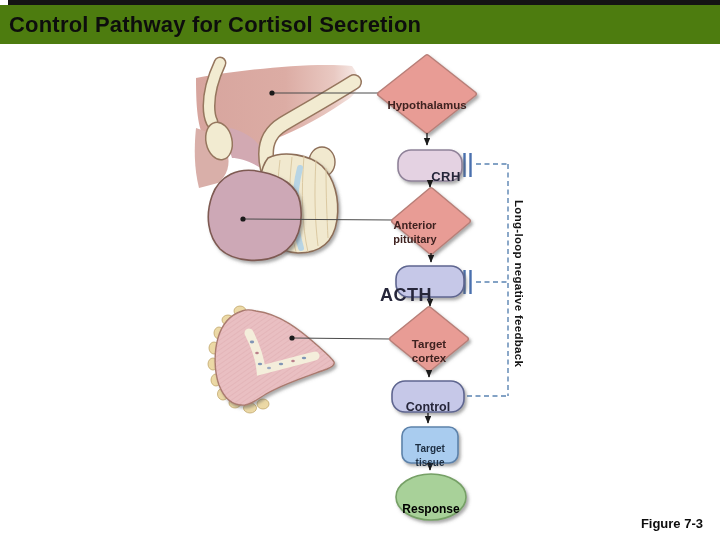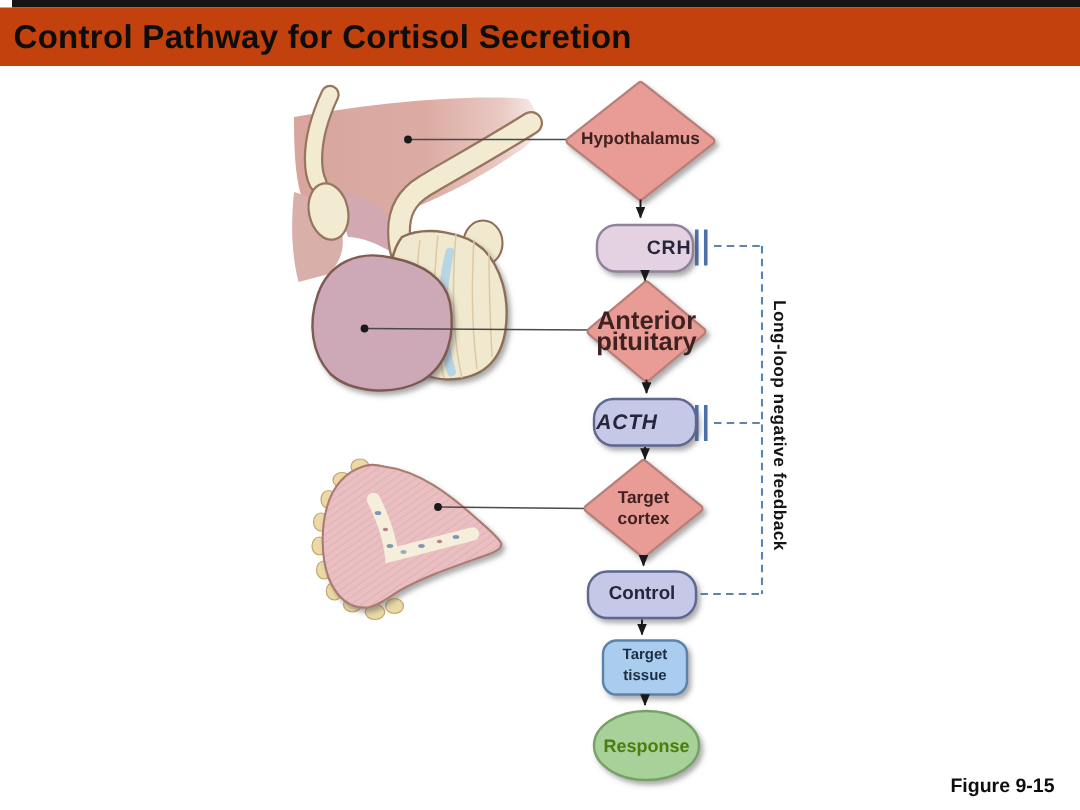--- a/index.html
+++ b/index.html
@@ -3,36 +3,36 @@
 <meta charset="utf-8">
 <style>
   html,body { margin:0; padding:0; background:#ffffff; }
   #slide {
     position:relative; width:720px; height:540px; overflow:hidden;
     background:#ffffff; font-family:"Liberation Sans", sans-serif;
   }
   .top-rule { position:absolute; left:8px; top:0; width:712px; height:5px; background:#141414; }
   .title-bar {
     position:absolute; left:0; top:5px; width:720px; height:39px;
-    background:#c2410c; display:flex; align-items:center; box-sizing:border-box; padding-left:9px;
+    background:#4d7c0f; display:flex; align-items:center; box-sizing:border-box; padding-left:9px;
   }
   .slide-title { font-size:22px; font-weight:bold; color:#0d0d0d; letter-spacing:0.2px; }
   #diagram-svg { position:absolute; left:0; top:0; width:720px; height:540px; }
   .node-label {
     position:absolute; text-align:center; font-weight:bold;
-    pointer-events:none; white-space:normal;
+    pointer-events:none; white-space:normal;margin-top:12px;
   }
   .diamond-label { color:#3f2220; }
   .pill-label { color:#26263a; }
   .target-label { color:#1d2e42; }
-  .response-label { color:#4d7c0f; }
+  .response-label { color:#000000; }
   #lbl-hypothalamus { left:377px; top:87px; width:100px; font-size:11.5px; }
   #lbl-crh          { left:398px; top:157px; width:64px; font-size:13px; letter-spacing:0.5px;padding-left:16px; }
-  #lbl-anterior     { left:396px; top:207px; width:70px; font-size:17px; line-height:13.5px; }
-  #lbl-acth         { left:384px; top:273px; width:68px; font-size:14px; letter-spacing:0.5px;font-style:italic; }
+  #lbl-anterior     { left:380px; top:207px; width:70px; font-size:11px; line-height:13.5px; }
+  #lbl-acth         { left:372px; top:273px; width:68px; font-size:18px; letter-spacing:0.5px; }
   #lbl-adrenal      { left:394px; top:326px; width:70px; font-size:11.5px; line-height:13.5px; }
   #lbl-cortisol     { left:392px; top:388px; width:72px; font-size:12.5px; }
   #lbl-target       { left:402px; top:430px; width:56px; font-size:10px; line-height:14px; }
   #lbl-response     { left:396px; top:490px; width:70px; font-size:12px; }
   .feedback-label {
     position:absolute; left:513px; top:200px; height:168px;
     writing-mode:vertical-rl; text-orientation:mixed;
     font-size:11.5px; font-weight:bold; color:#141414; letter-spacing:0.3px;
     display:flex; align-items:center;
   }
@@ -180,14 +180,14 @@
   <div class="node-label pill-label" id="lbl-crh">CRH</div>
   <div class="node-label diamond-label" id="lbl-anterior">Anterior pituitary</div>
   <div class="node-label pill-label" id="lbl-acth">ACTH</div>
   <div class="node-label diamond-label" id="lbl-adrenal">Target cortex</div>
   <div class="node-label pill-label" id="lbl-cortisol">Control</div>
   <div class="node-label target-label" id="lbl-target" style="font-weight:bold;">Target tissue</div>
   <div class="node-label response-label" id="lbl-response" style="font-weight:bold;">Response</div>
 
   <div class="feedback-label">Long-loop negative feedback</div>
 
-  <div class="figure-label">Figure 9-15</div>
+  <div class="figure-label">Figure 7-3</div>
 </div>
 
 </body></html>

